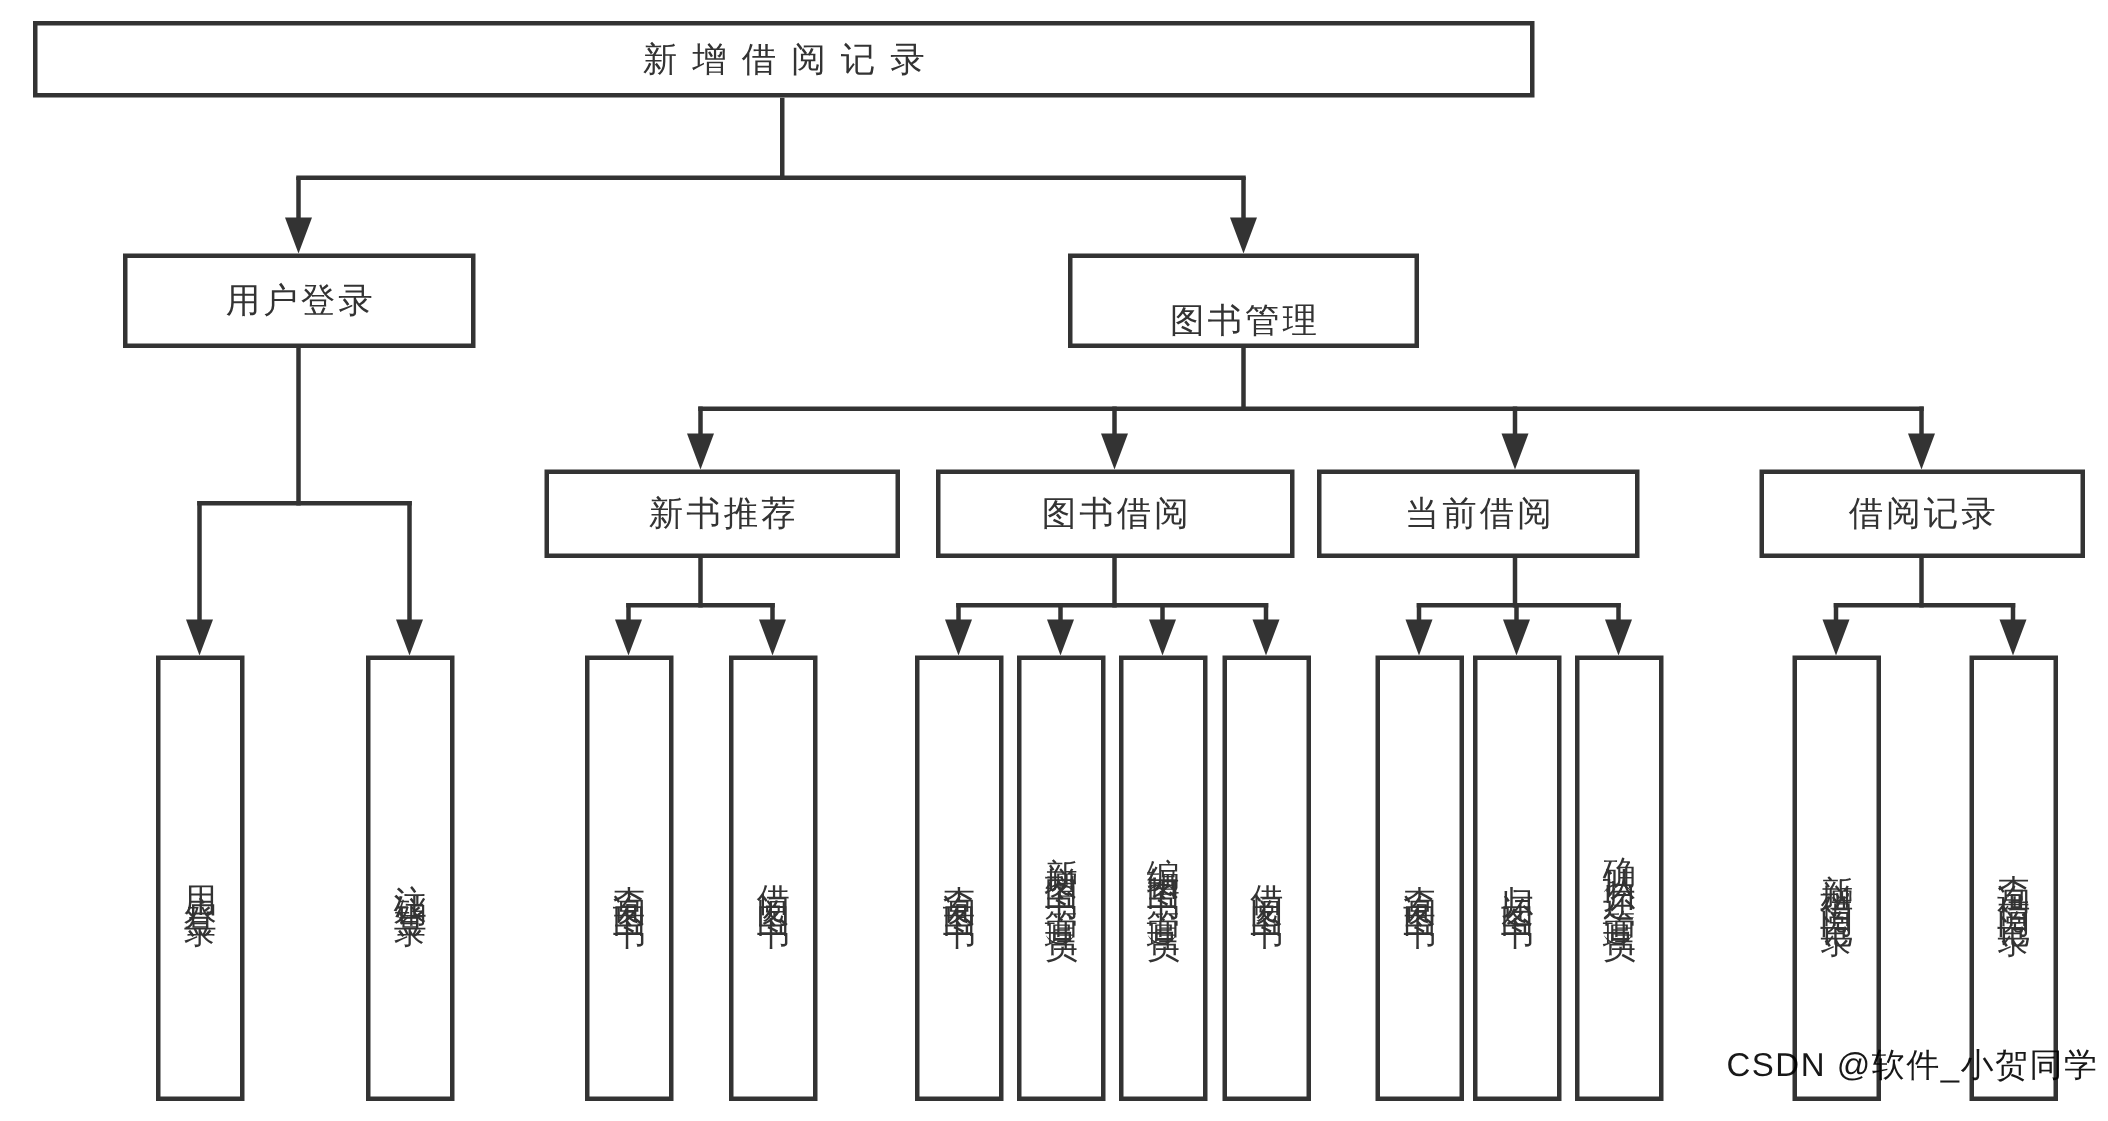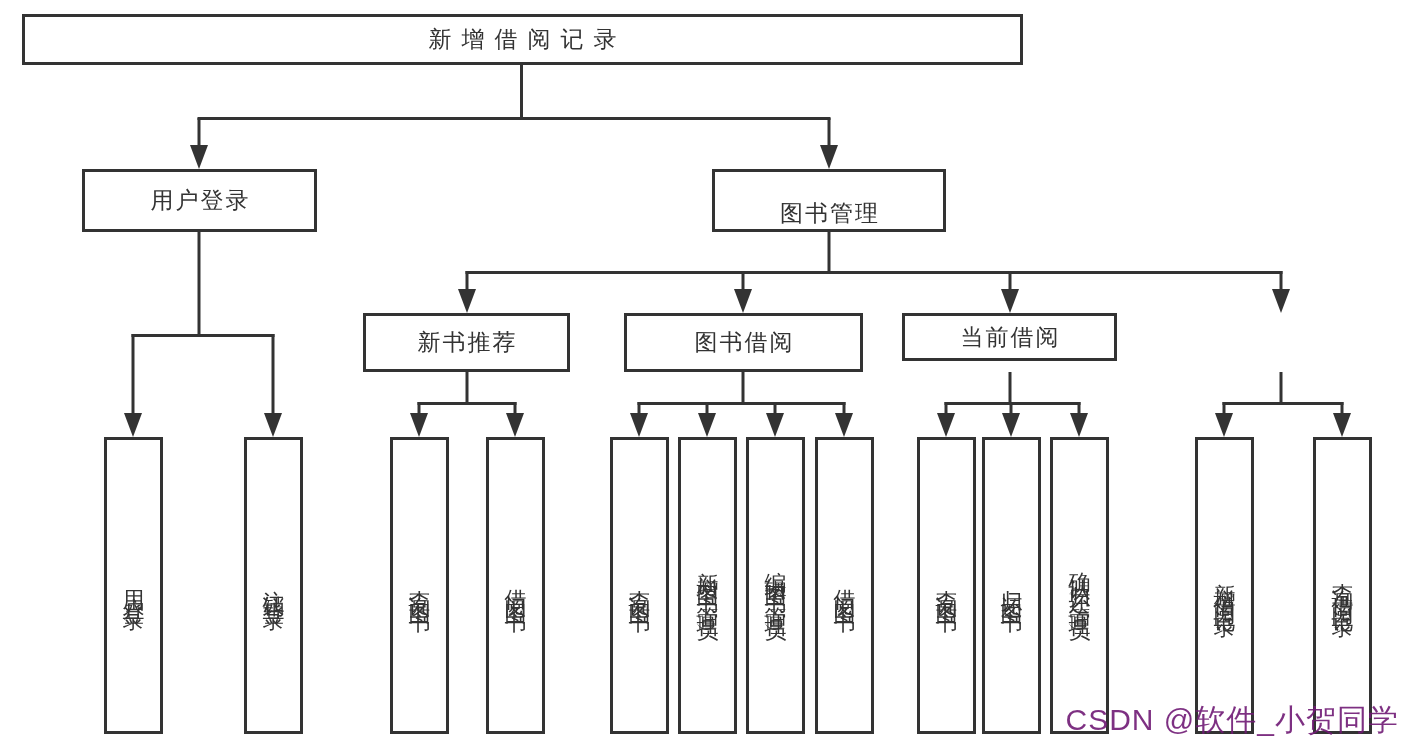--- a/index.html
+++ b/index.html
@@ -16,32 +16,32 @@
   .rootlabel{font-size:23px;letter-spacing:10px;padding-left:10px;white-space:nowrap;color:#333333;}
   .leaf{top:437px;width:59px;height:297px;}
   .vtext{
     writing-mode:vertical-rl;text-orientation:mixed;
     font-size:22px;letter-spacing:7px;line-height:1;color:#333333;
   }
   
   #n-root{left:22px;top:14px;width:1001px;height:51px;}
   #n-l1-a{left:82px;top:169px;width:235px;height:63px;}
   #n-l1-b{left:712px;top:169px;width:234px;height:63px;align-items:flex-end;}
-  #n-l2-b1{left:363px;top:313px;width:207px;height:59px;}
+  #n-l2-b1{left:363px;top:313px;width:237px;height:59px;}
   #n-l2-b2{left:624px;top:313px;width:239px;height:59px;}
-  #n-l2-b3{left:902px;top:313px;width:215px;height:48px;}
+  #n-l2-b3{left:878px;top:313px;width:215px;height:59px;}
   #n-l2-b4{left:1173px;top:313px;width:217px;height:59px;}
   #n-a1{left:104px;} #n-a2{left:244px;}
   #n-b1{left:390px;} #n-b2{left:486px;}
   #n-c1{left:610px;} #n-c2{left:678px;} #n-c3{left:746px;} #n-c4{left:815px;}
   #n-d1{left:917px;} #n-d2{left:982px;} #n-d3{left:1050px;}
   #n-e1{left:1195px;} #n-e2{left:1313px;}
   #watermark{
-    position:absolute;right:6px;bottom:6px;font-size:30px;letter-spacing:1px;
-    color:#701a75;opacity:0.9;z-index:5;white-space:nowrap;
+    position:absolute;right:6px;bottom:22px;font-size:22px;letter-spacing:1px;
+    color:#000000;opacity:0.9;z-index:5;white-space:nowrap;
   }
   line{stroke:#333333;stroke-width:3;}
   polygon{fill:#333333;}
 </style>
 </head>
 <body>
 
 <div id="stage">
 
   <svg id="wires" viewBox="0 0 1405 747" xmlns="http://www.w3.org/2000/svg">
@@ -126,20 +126,23 @@
 
   <div class="node" id="n-l2-b1">
     <span class="hlabel">新书推荐</span>
   </div>
   <div class="node" id="n-l2-b2">
     <span class="hlabel">图书借阅</span>
   </div>
   <div class="node" id="n-l2-b3">
     <span class="hlabel">当前借阅</span>
   </div>
+  <div class="node" id="n-l2-b4">
+    <span class="hlabel">借阅记录</span>
+  </div>
 
   <div class="node leaf" id="n-a1">
     <span class="vtext">用户登录</span>
   </div>
   <div class="node leaf" id="n-a2">
     <span class="vtext">注销登录</span>
   </div>
 
   <div class="node leaf" id="n-b1">
     <span class="vtext">查询图书</span>

